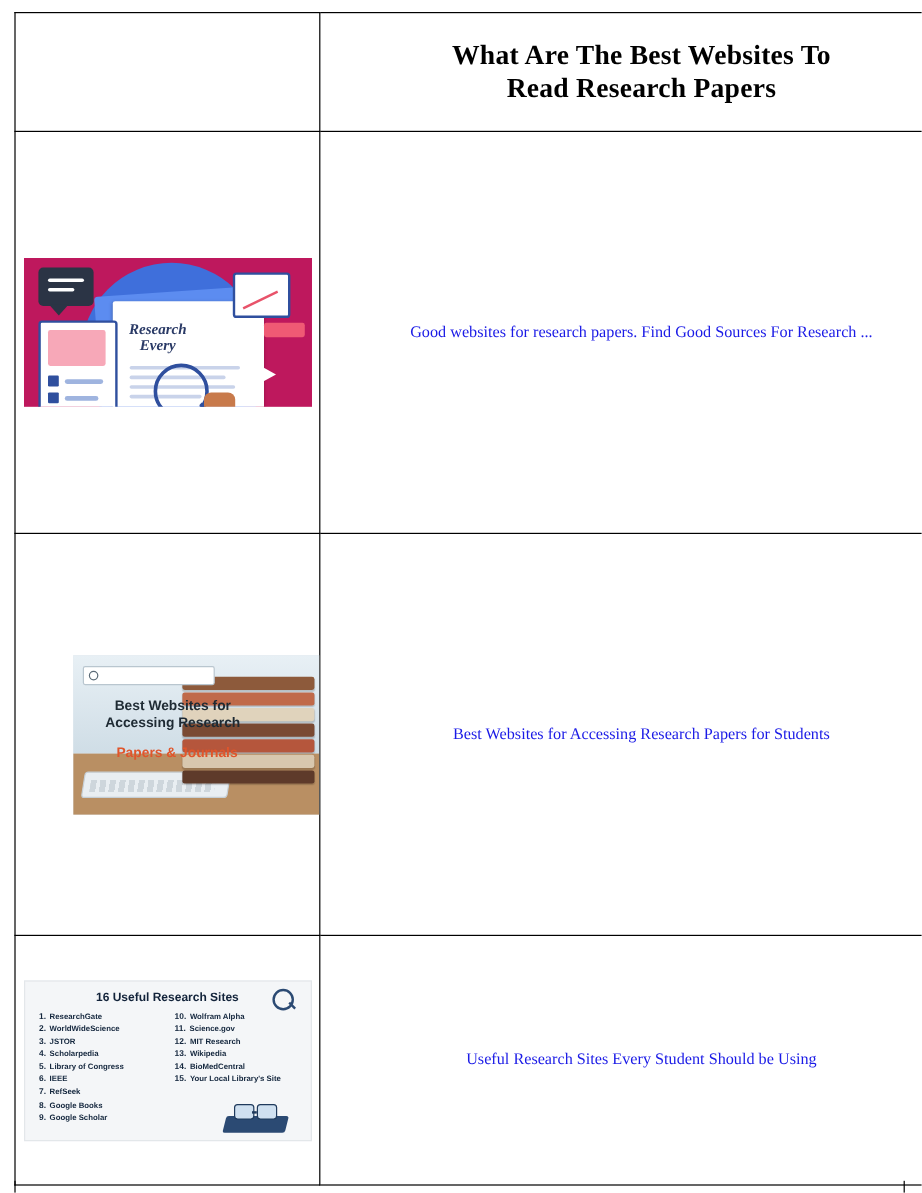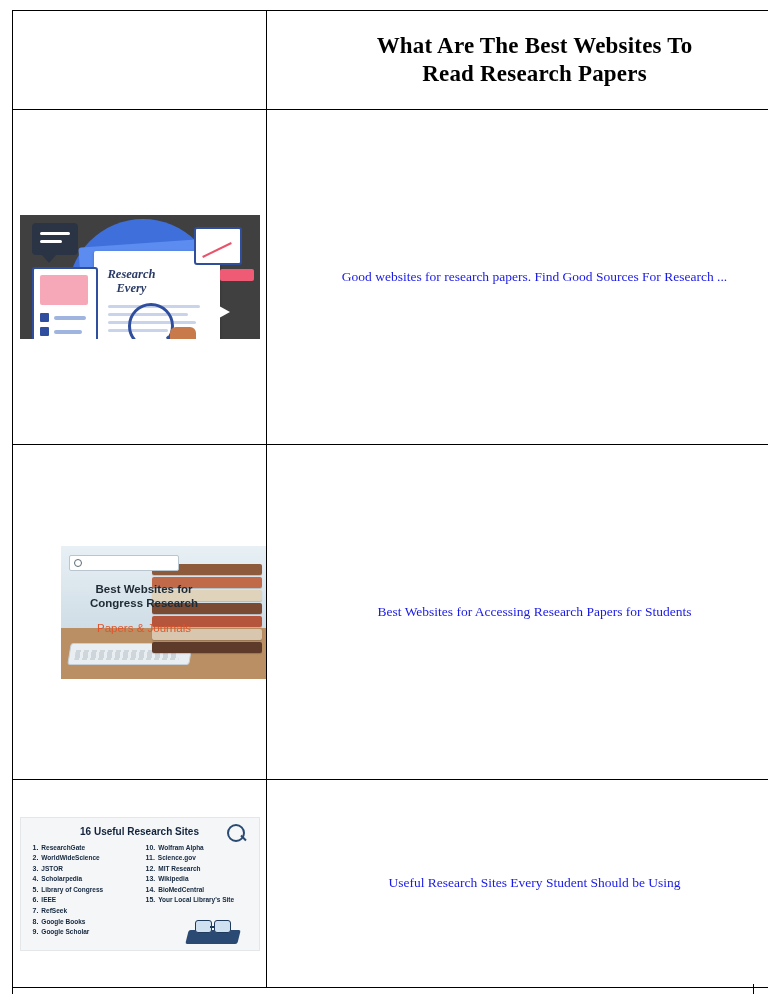--- a/index.html
+++ b/index.html
@@ -66,21 +66,21 @@
     display: flex;
     align-items: center;
     justify-content: center;
   }
 
   
   .thumb1 {
     position: relative;
     width: 240px;
     height: 124px;
-    background: #404040;
+    background: #be185d;
     overflow: hidden;
   }
   .t1-circle {
     position: absolute;
     left: 48px; top: 4px;
     width: 150px; height: 150px;
     border-radius: 50%;
     background: #3f6fdb;
   }
   .t1-bluecard {
@@ -297,21 +297,21 @@
     font-family: "Liberation Sans", sans-serif;
     font-weight: bold;
     font-size: 11.5px;
     line-height: 1.28;
     color: #1e2a33;
   }
   .t2-sub {
     position: absolute;
     left: 8px; top: 76px;
     font-family: "Liberation Sans", sans-serif;
-    font-weight: normal;
+    font-weight: bold;
     font-size: 11.5px;
     color: #e0552b;
     padding-left: 28px;
   }
 
   
   .thumb3 {
     position: relative;
     width: 240px;
     height: 134px;
@@ -478,21 +478,21 @@
                 <div class="t2-book" style="background:#c06a4a"></div>
                 <div class="t2-book" style="background:#e0d3bc"></div>
                 <div class="t2-book" style="background:#7a4a33"></div>
                 <div class="t2-book" style="background:#b5563c"></div>
                 <div class="t2-book" style="background:#d8c7ae"></div>
                 <div class="t2-book" style="background:#5e3a2a"></div>
               </div>
               <div class="t2-searchbar"></div>
               <div class="t2-title">
                 <span>Best Websites for</span><br>
-                <span>Congress Research</span>
+                <span>Accessing Research</span>
               </div>
               <div class="t2-sub">Papers &amp; Journals</div>
             </div>
           </div>
         </td>
         <td class="col-text">
           <div class="caption">Best Websites for Accessing Research Papers for Students</div>
         </td>
       </tr>
 

